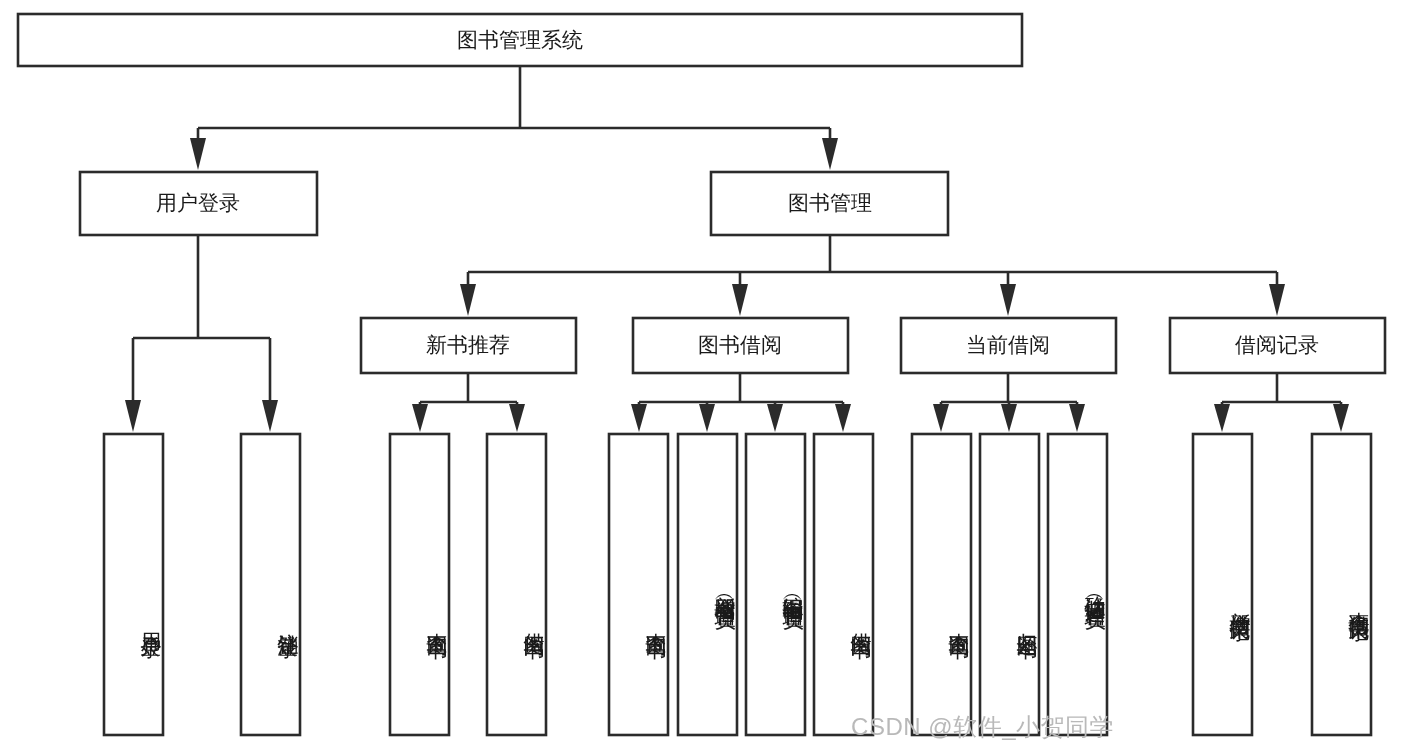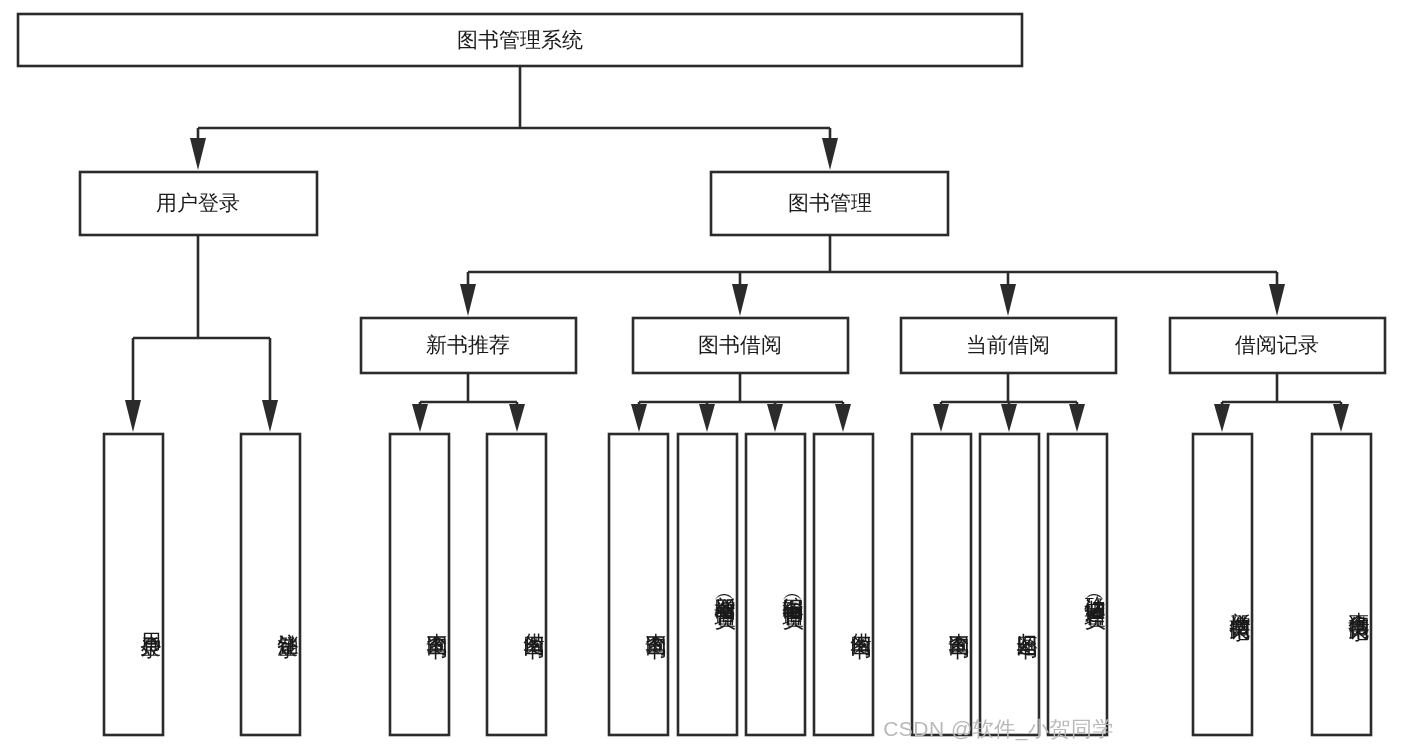--- a/index.html
+++ b/index.html
@@ -63,21 +63,21 @@
     align-items: flex-start;
     justify-content: center;
     white-space: nowrap;
     pointer-events: none;
   }
   .watermark {
     position: absolute;
     right: 8px;
     bottom: 4px;
     font-family: "Liberation Sans", "DejaVu Sans", sans-serif;
-    font-size: 21px;
+    font-size: 24px;
     color: #b9b9b9;
     letter-spacing: 0.5px;
     white-space: nowrap;
   }
 </style>
 </head>
 <body>
 
 <div id="diagram-root">
 

